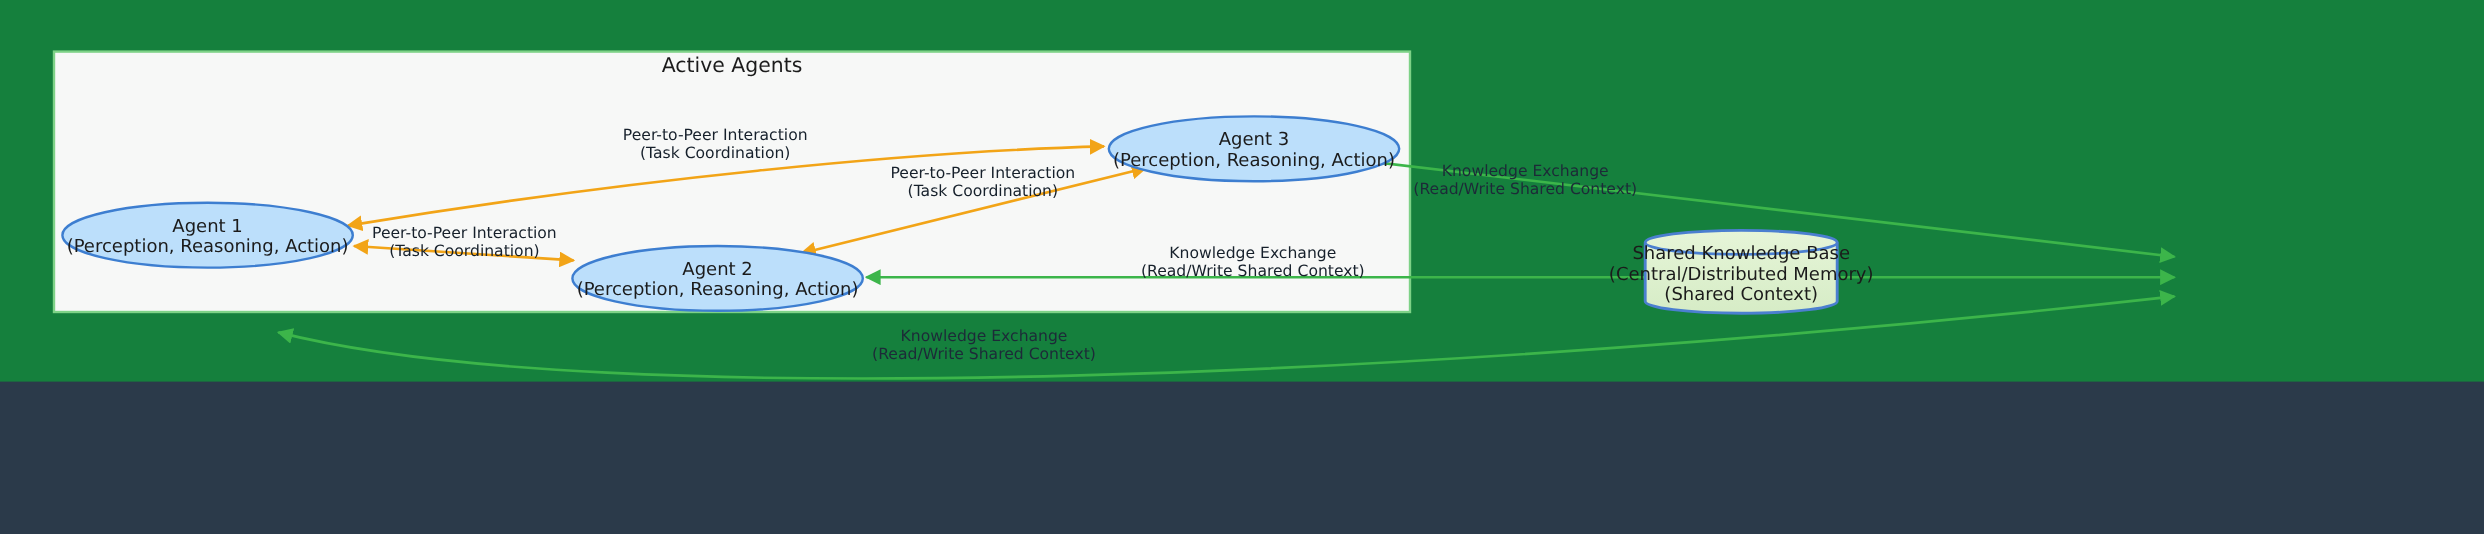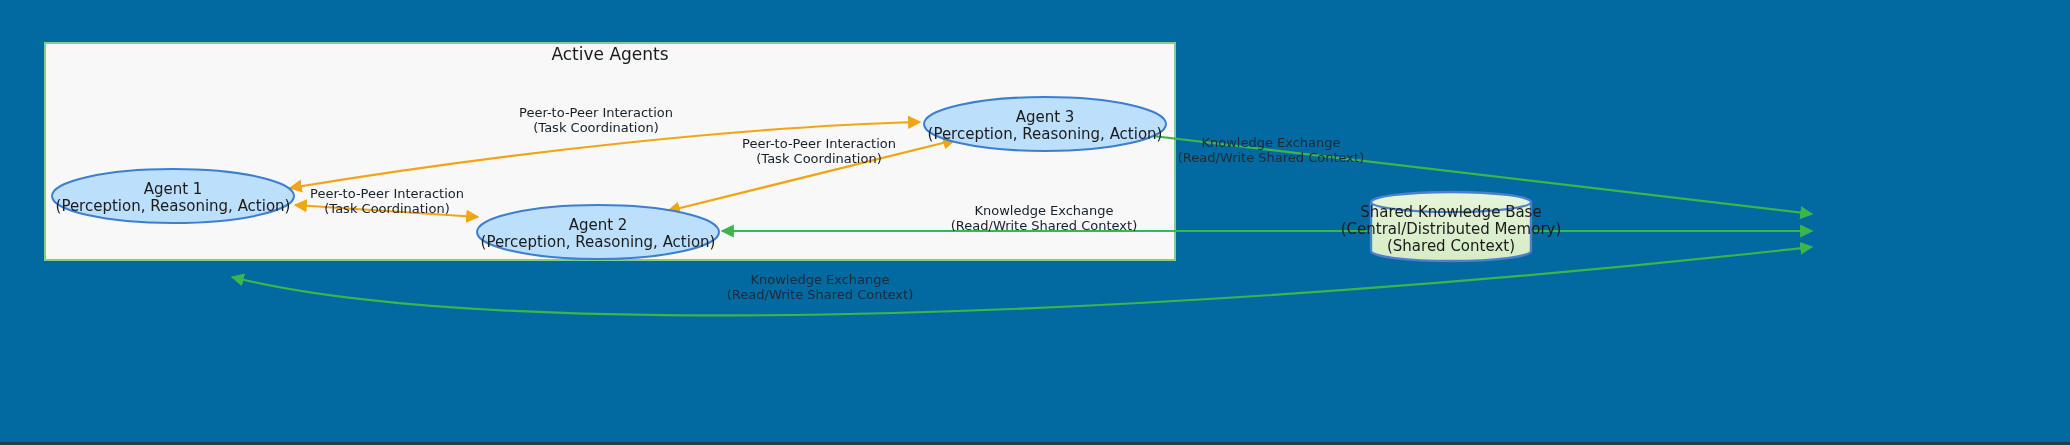--- a/index.html
+++ b/index.html
@@ -10,22 +10,22 @@
   }
   body {
     width: 2070px;
     height: 445px;
     overflow: hidden;
     font-family: "DejaVu Sans", "Liberation Sans", sans-serif;
   }
   #canvas {
     position: relative;
     width: 2070px;
-    height: 442px;
-    background: #0369a1;
+    height: 318px;
+    background: #15803d;
   }
   #diagram-svg {
     position: absolute;
     left: 0;
     top: 0;
     width: 2070px;
     height: 445px;
     display: block;
   }
   .node-label {

